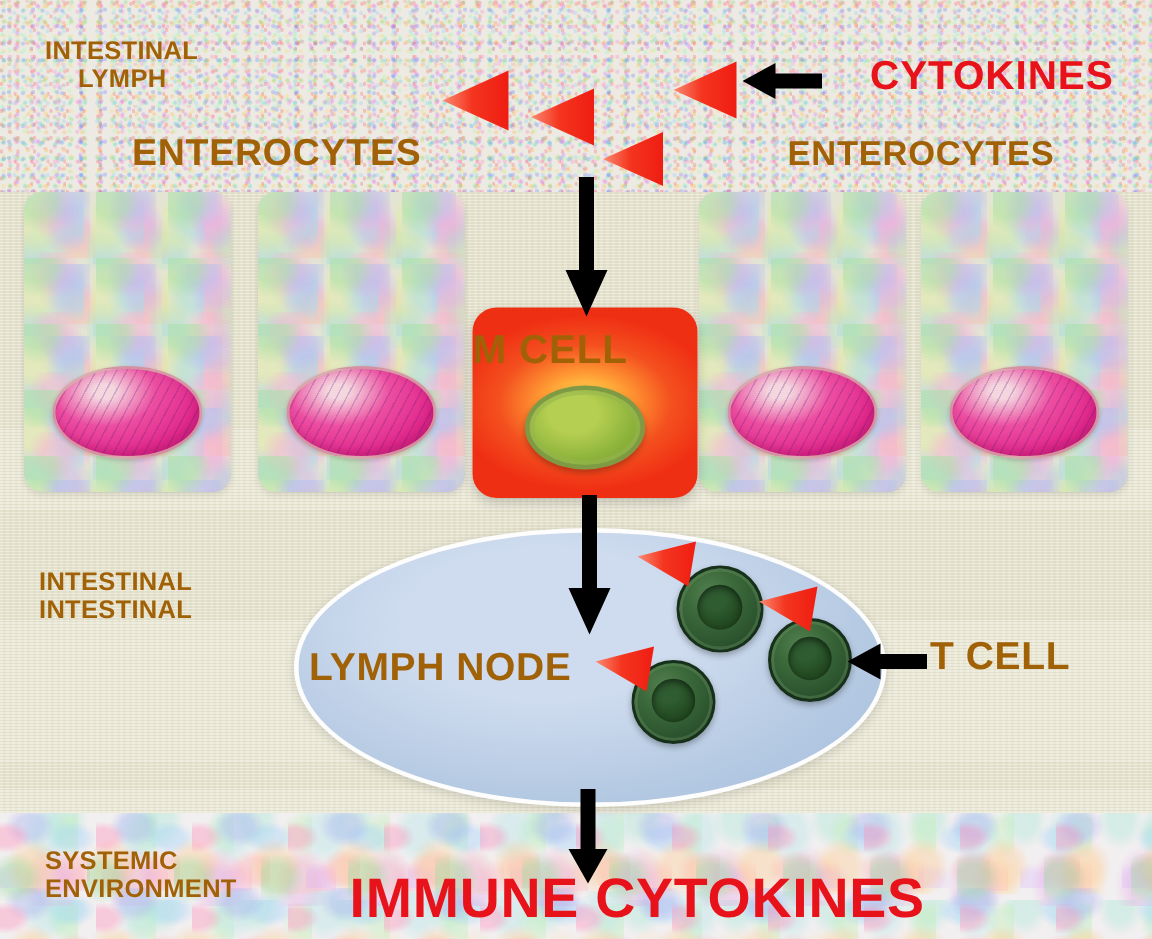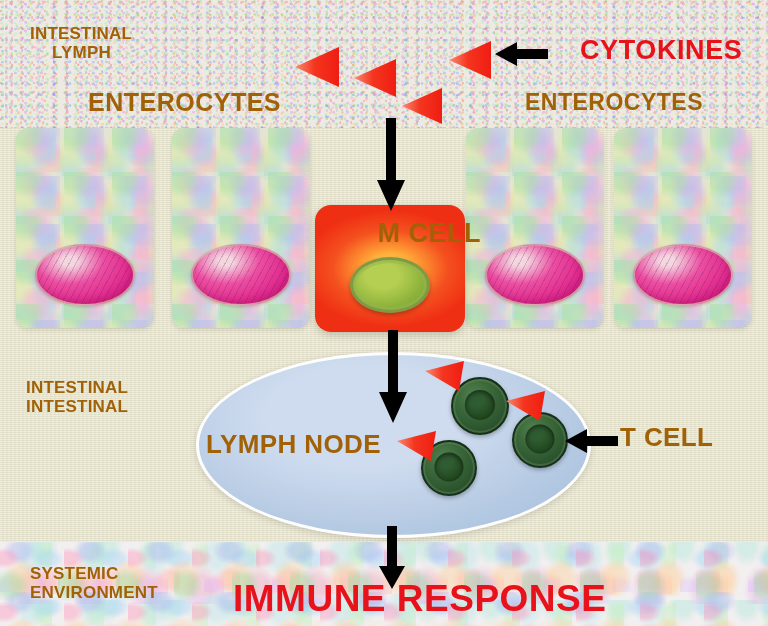--- a/index.html
+++ b/index.html
@@ -172,21 +172,21 @@
     letter-spacing:.2px;
     line-height:1.14;
     white-space:pre;
   }
   #label-intestinal-lumen{left:30px;top:24px;font-size:17px;}
   #label-intestinal-lumen .l2{display:block;margin-left:22px;}
   #label-enterocytes-left{left:88px;top:88px;font-size:25px;letter-spacing:.5px;}
   #label-enterocytes-right{left:525px;top:89px;font-size:23px;letter-spacing:.5px;}
   #label-cytokines{left:548px;top:35px;font-size:27px;color:#e8121a;letter-spacing:.6px;margin-left:32px;}
   #label-m-cell{
-    left:315px;top:218px;width:166px;text-align:right;
+    left:315px;top:218px;width:166px;text-align:left;
     font-size:27px;letter-spacing:.5px;
   }
   #label-intestinal-epithelium{left:26px;top:378px;font-size:17px;}
   #label-lymph-node{left:206px;top:430px;font-size:26px;letter-spacing:.4px;}
   #label-t-cell{left:620px;top:423px;font-size:26px;letter-spacing:.4px;}
   #label-systemic-environment{left:30px;top:564px;font-size:17px;}
   #label-immune-response{
     left:233px;top:578px;font-size:37px;color:#e8121a;letter-spacing:.5px;
   }
 </style>
@@ -347,15 +347,15 @@
   <div class="label" id="label-cytokines">CYTOKINES</div>
   <div class="label" id="label-m-cell">M CELL</div>
 
   <div class="label" id="label-intestinal-epithelium"><span class="l1">INTESTINAL</span><br><span class="l2">INTESTINAL</span></div>
 
   <div class="label" id="label-t-cell">T CELL</div>
   <div class="label" id="label-lymph-node">LYMPH NODE</div>
 
   <div class="label" id="label-systemic-environment"><span class="l1">SYSTEMIC</span><br><span class="l2">ENVIRONMENT</span></div>
 
-  <div class="label" id="label-immune-response">IMMUNE RESPONSE</div>
+  <div class="label" id="label-immune-response">IMMUNE CYTOKINES</div>
 
 </div>
 
 </body></html>

